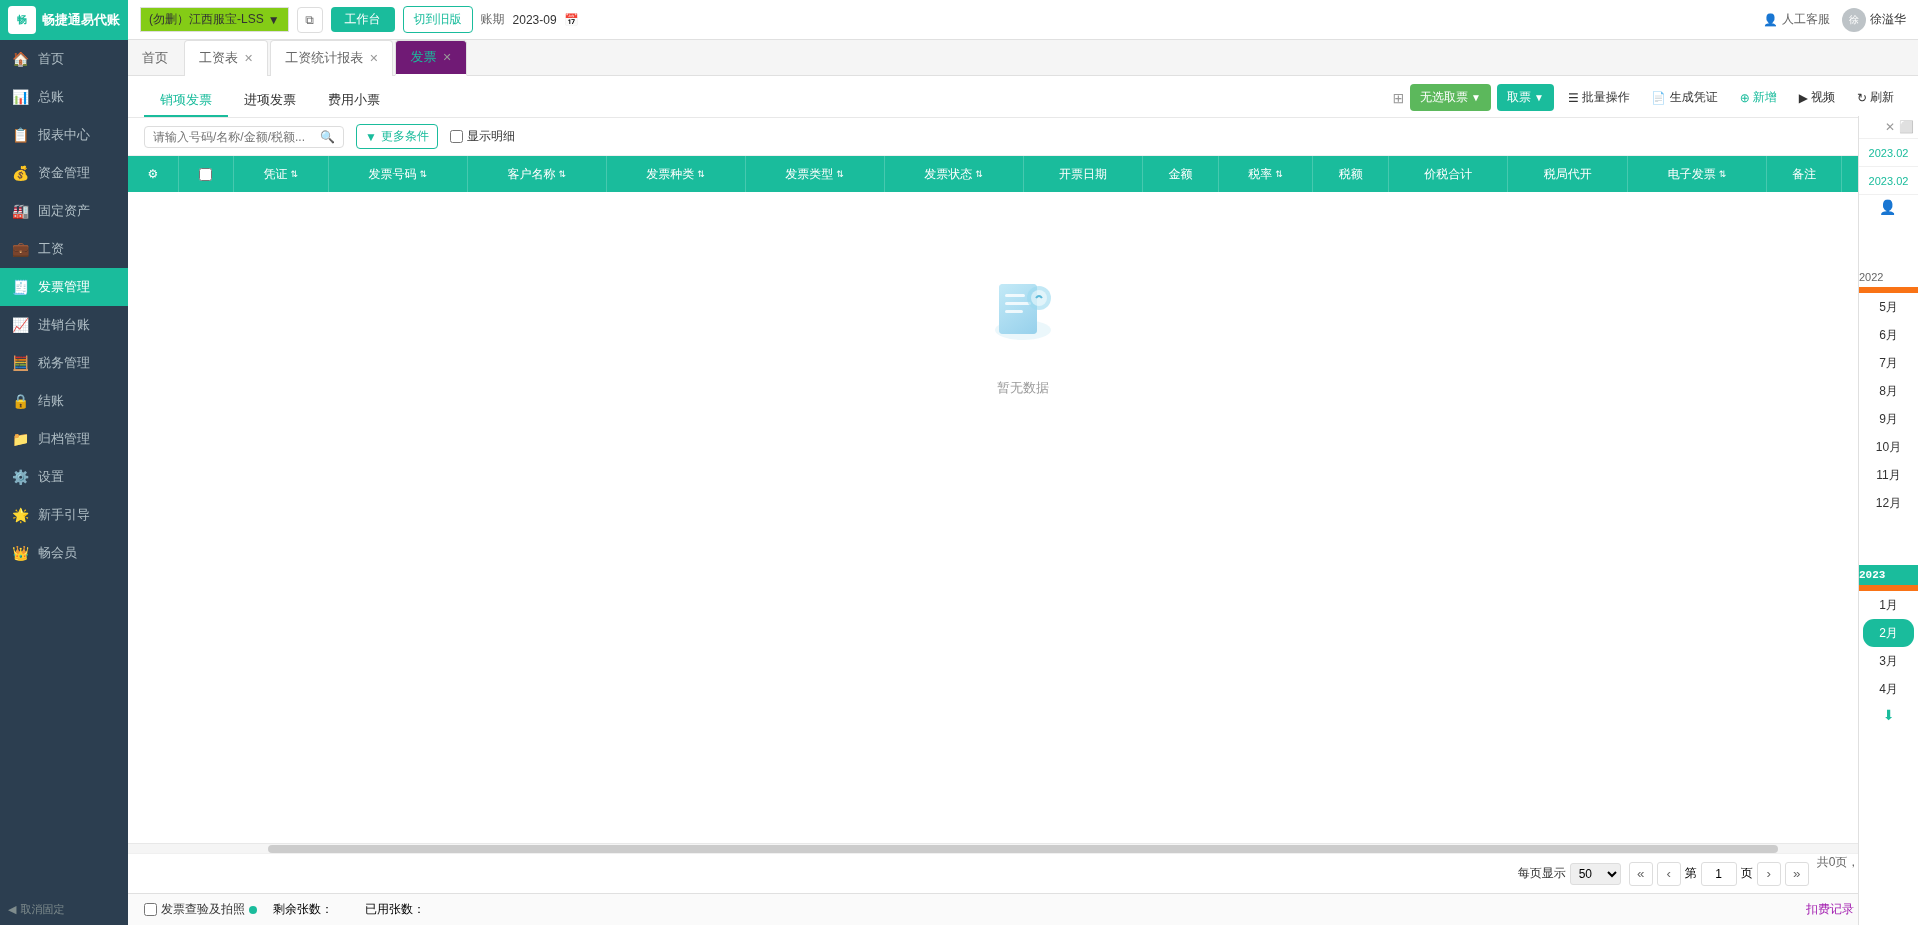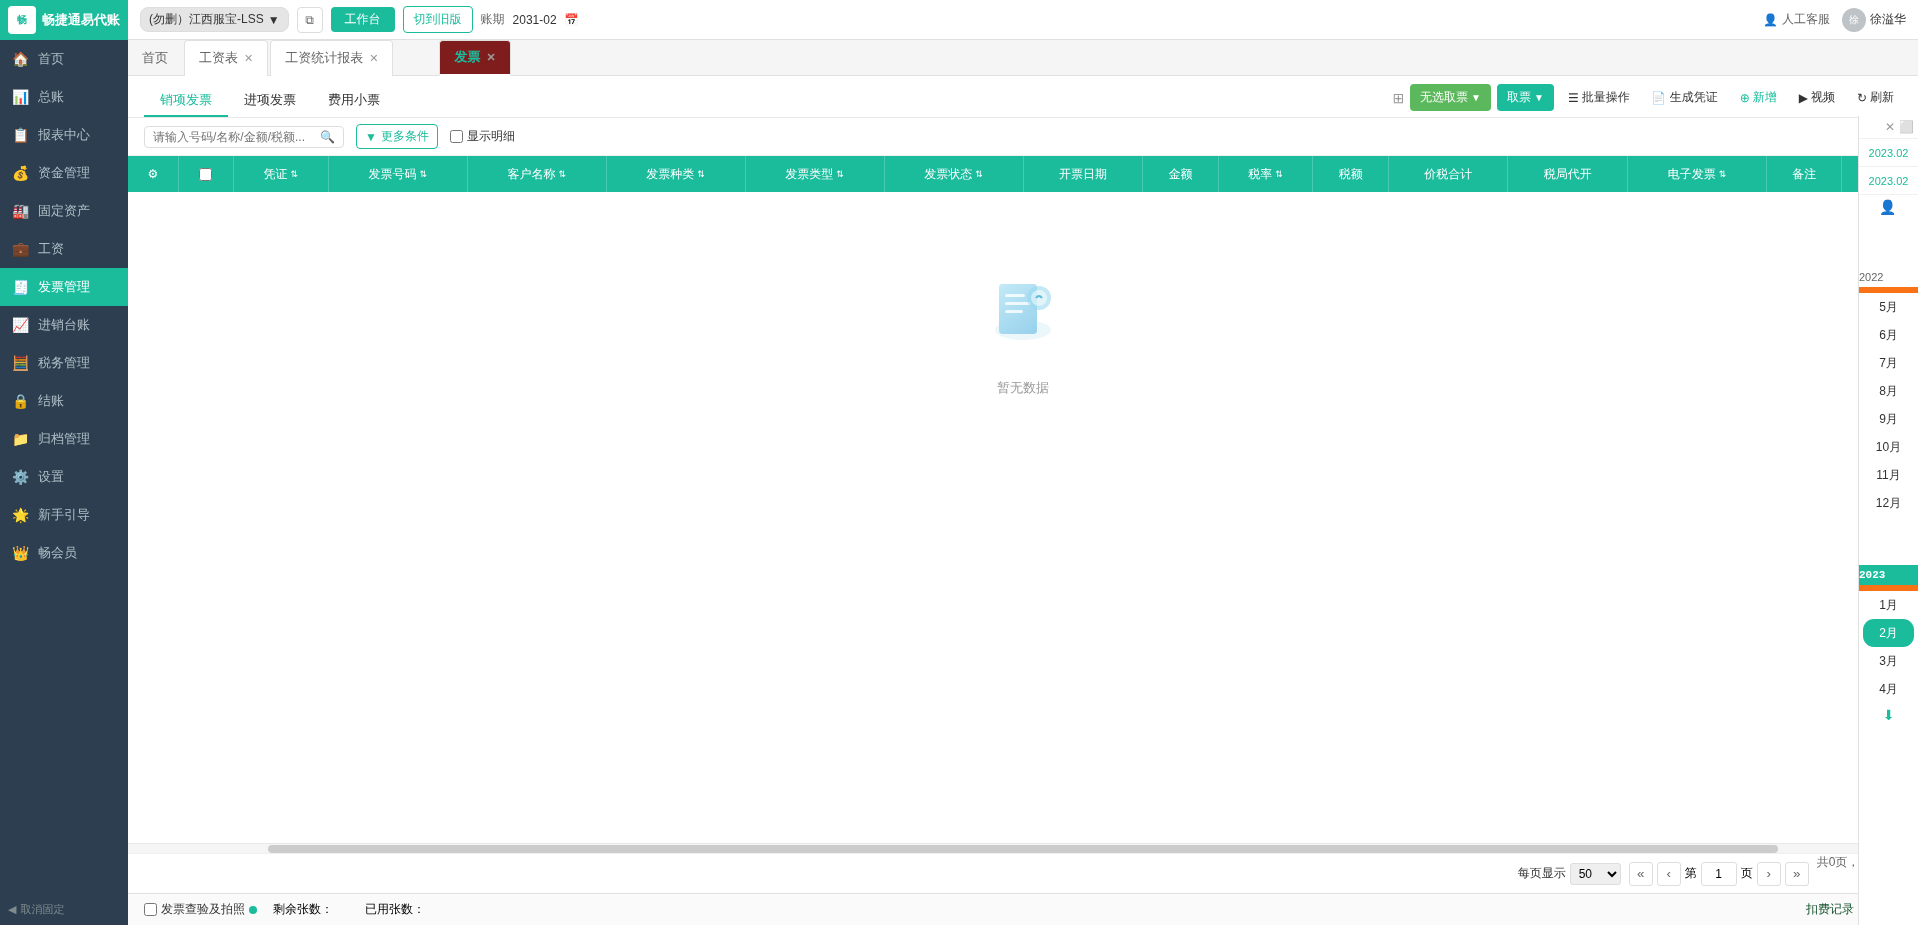--- a/index.html
+++ b/index.html
@@ -13,35 +13,35 @@
     .sidebar-item { display: flex; align-items: center; gap: 8px; padding: 10px 12px; cursor: pointer; font-size: 13px; color: #b0bec5; }
     .sidebar-item.active { background: #1abc9c; color: white; }
     .sidebar-item .s-icon { width: 18px; text-align: center; font-size: 14px; }
     .sidebar-bottom { margin-top: auto; padding: 8px; display: flex; align-items: center; gap: 4px; color: #7f8c8d; font-size: 11px; cursor: pointer; }
 
     
     .main { flex: 1; display: flex; flex-direction: column; overflow: hidden; position: relative; }
 
     
     .top-header { height: 40px; background: white; display: flex; align-items: center; padding: 0 12px; gap: 8px; border-bottom: 1px solid #e0e0e0; flex-shrink: 0; }
-    .company-selector { display: flex; align-items: center; gap: 4px; background: #e5e5e5; border: 1px solid #ddd; border-radius: 8px; padding: 3px 8px; cursor: pointer; font-size: 12px; color: #333; }
+    .company-selector { display: flex; align-items: center; gap: 4px; background: #84cc16; border: 1px solid #ddd; border-radius: 0; padding: 3px 8px; cursor: pointer; font-size: 12px; color: #333; }
     .copy-btn { width: 26px; height: 26px; border: 1px solid #ddd; border-radius: 4px; display: flex; align-items: center; justify-content: center; cursor: pointer; color: #666; font-size: 12px; }
     .work-btn { background: #1abc9c; color: white; border: none; border-radius: 4px; padding: 4px 14px; font-size: 12px; cursor: pointer; }
     .switch-btn { background: white; border: 1px solid #1abc9c; color: #1abc9c; border-radius: 4px; padding: 4px 10px; font-size: 12px; cursor: pointer; }
     .period-label { font-size: 12px; color: #666; }
     .period-value { font-size: 12px; color: #333; font-weight: 500; }
     .header-right { margin-left: auto; display: flex; align-items: center; gap: 12px; }
     .service-btn { display: flex; align-items: center; gap: 4px; color: #666; font-size: 12px; cursor: pointer; }
     .user-info { display: flex; align-items: center; gap: 4px; color: #333; font-size: 12px; cursor: pointer; }
     .avatar { width: 24px; height: 24px; background: #bdc3c7; border-radius: 50%; display: flex; align-items: center; justify-content: center; color: white; font-size: 10px; }
 
     
     .tabs-bar { height: 36px; background: #f5f5f5; display: flex; align-items: center; padding: 0 0 0 0; border-bottom: 1px solid #e0e0e0; flex-shrink: 0; gap: 2px; }
     .tab-item { display: flex; align-items: center; gap: 4px; padding: 0 14px; height: 36px; background: white; border: 1px solid #e0e0e0; border-bottom: none; cursor: pointer; font-size: 13px; color: #666; border-radius: 4px 4px 0 0; }
-    .tab-item.active { background: #7f1d1d; color: #1abc9c; border-bottom: 2px solid white; font-weight: 700; margin-left: 44px; }
+    .tab-item.active { background: #701a75; color: #1abc9c; border-bottom: 2px solid white; font-weight: 400; }
     .tab-item .tab-close { color: #999; font-size: 11px; margin-left: 2px; }
     .tab-home { padding: 0 14px; height: 36px; display: flex; align-items: center; color: #666; font-size: 13px; cursor: pointer; }
 
     
     .content { flex: 1; display: flex; overflow: hidden; background: white; }
 
     
     .invoice-page { flex: 1; display: flex; flex-direction: column; overflow: hidden; }
 
     
@@ -77,21 +77,21 @@
     .pagination { display: flex; align-items: center; gap: 4px; font-size: 12px; }
     .page-btn { width: 24px; height: 24px; border: 1px solid #ddd; border-radius: 3px; display: flex; align-items: center; justify-content: center; cursor: pointer; color: #666; background: white; }
     .page-input { width: 36px; height: 24px; border: 1px solid #ddd; border-radius: 3px; text-align: center; font-size: 12px; }
     .total-info { color: #666; font-size: 12px; }
 
     
     .footer-bar { height: 32px; display: flex; align-items: center; padding: 0 16px; border-top: 1px solid #e0e0e0; background: #fafafa; flex-shrink: 0; gap: 16px; }
     .footer-check { display: flex; align-items: center; gap: 4px; color: #333; font-size: 12px; }
     .footer-dot { width: 8px; height: 8px; background: #1abc9c; border-radius: 50%; }
     .footer-links { margin-left: auto; display: flex; gap: 12px; }
-    .footer-link { color: #14532d; font-size: 12px; cursor: pointer; }
+    .footer-link { color: #a21caf; font-size: 12px; cursor: pointer; }
 
     
     .right-panel { width: 60px; background: white; border-left: 1px solid #e0e0e0; display: flex; flex-direction: column; position: absolute; right: 0; top: 40px; bottom: 0; z-index: 100; }
     .right-panel-header { display: flex; align-items: center; justify-content: flex-end; padding: 4px; border-bottom: 1px solid #f0f0f0; }
     .rp-close { font-size: 12px; cursor: pointer; color: #999; }
     .rp-expand { font-size: 12px; cursor: pointer; color: #999; margin-left: 4px; }
     .year-section { display: flex; align-items: center; justify-content: flex-start; padding: 4px 0; border-bottom: 6px solid #f97316; margin-top: 48px; }
     .year-label { font-size: 11px; color: #666; }
     .month-item { display: flex; align-items: center; justify-content: center; height: 28px; cursor: pointer; font-size: 12px; color: #333; }
     .month-item.active { background: #1abc9c; color: white; border-radius: 11px; margin: 0 4px; }
@@ -187,21 +187,21 @@
     <div class="company-selector">
       <span>(勿删）江西服宝-LSS</span>
       <span>▼</span>
     </div>
     <div class="copy-btn">
       <span>⧉</span>
     </div>
     <button class="work-btn">工作台</button>
     <button class="switch-btn">切到旧版</button>
     <span class="period-label">账期</span>
-    <span class="period-value">2031-02</span>
+    <span class="period-value">2023-09</span>
     <span style="color:#999;cursor:pointer;">📅</span>
     <div class="header-right">
       <div class="service-btn">
         <span>👤</span>
         <span>人工客服</span>
       </div>
       <div class="user-info">
         <div class="avatar">
           <span>徐</span>
         </div>

